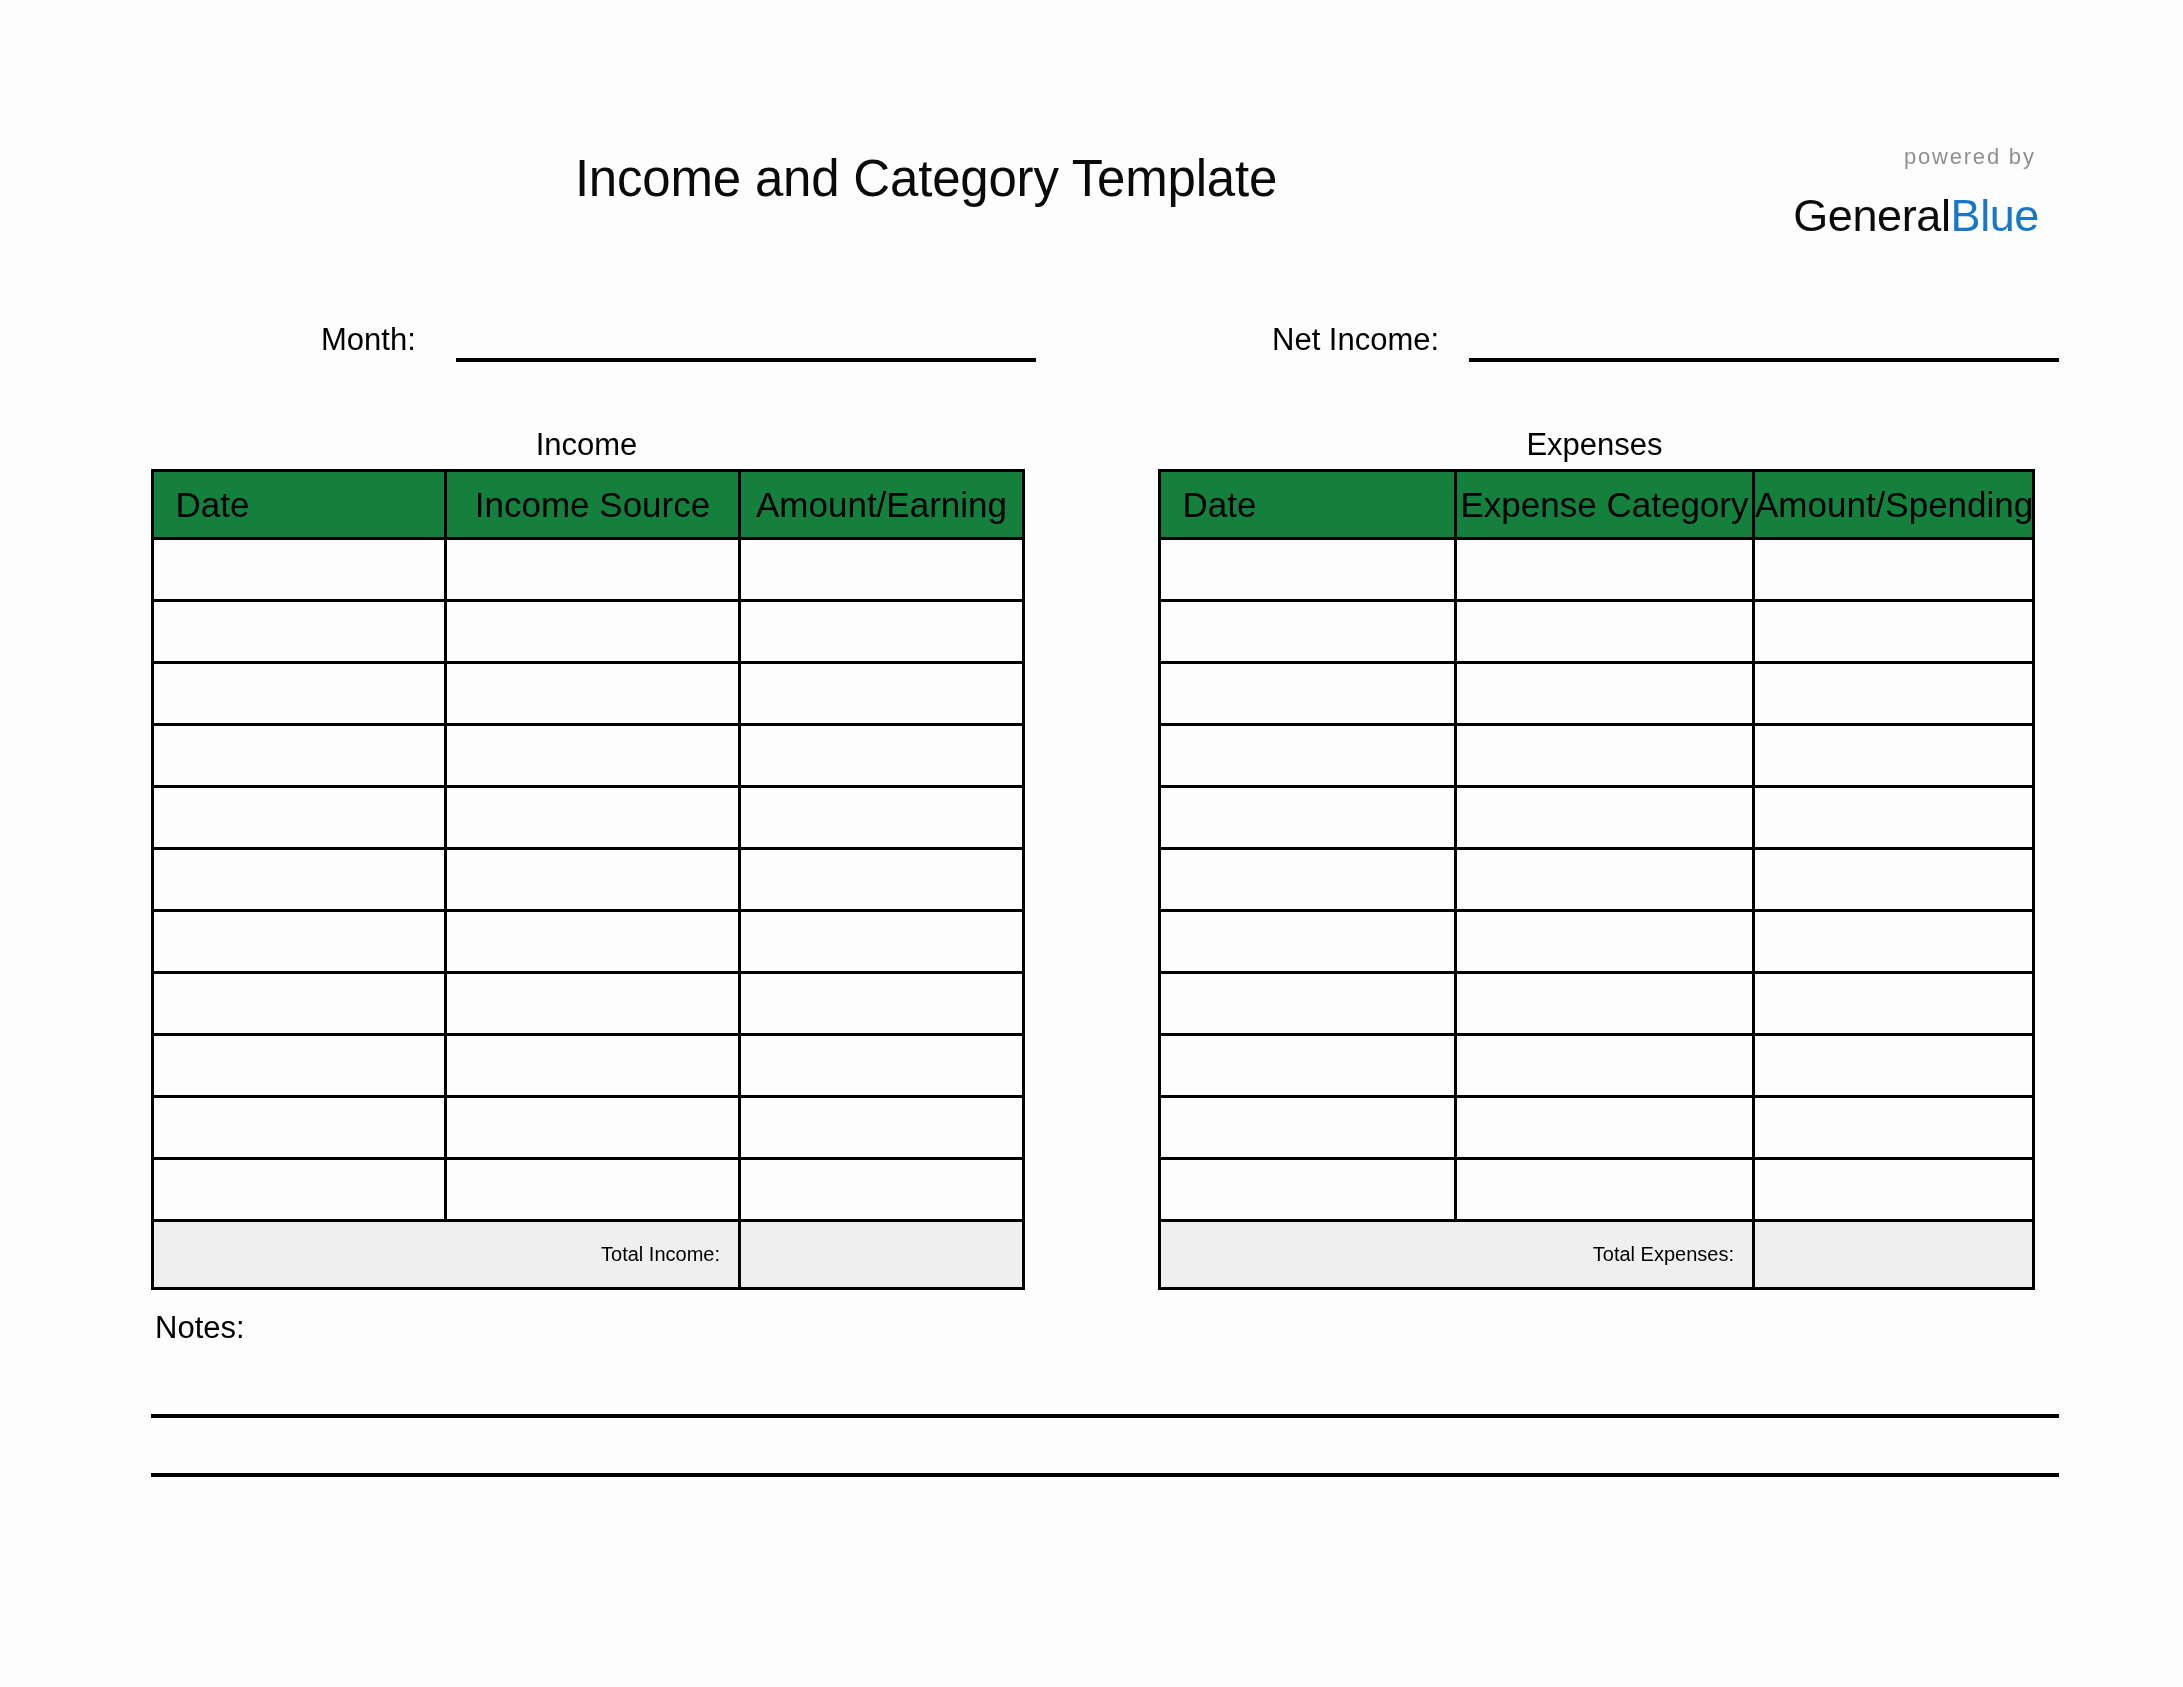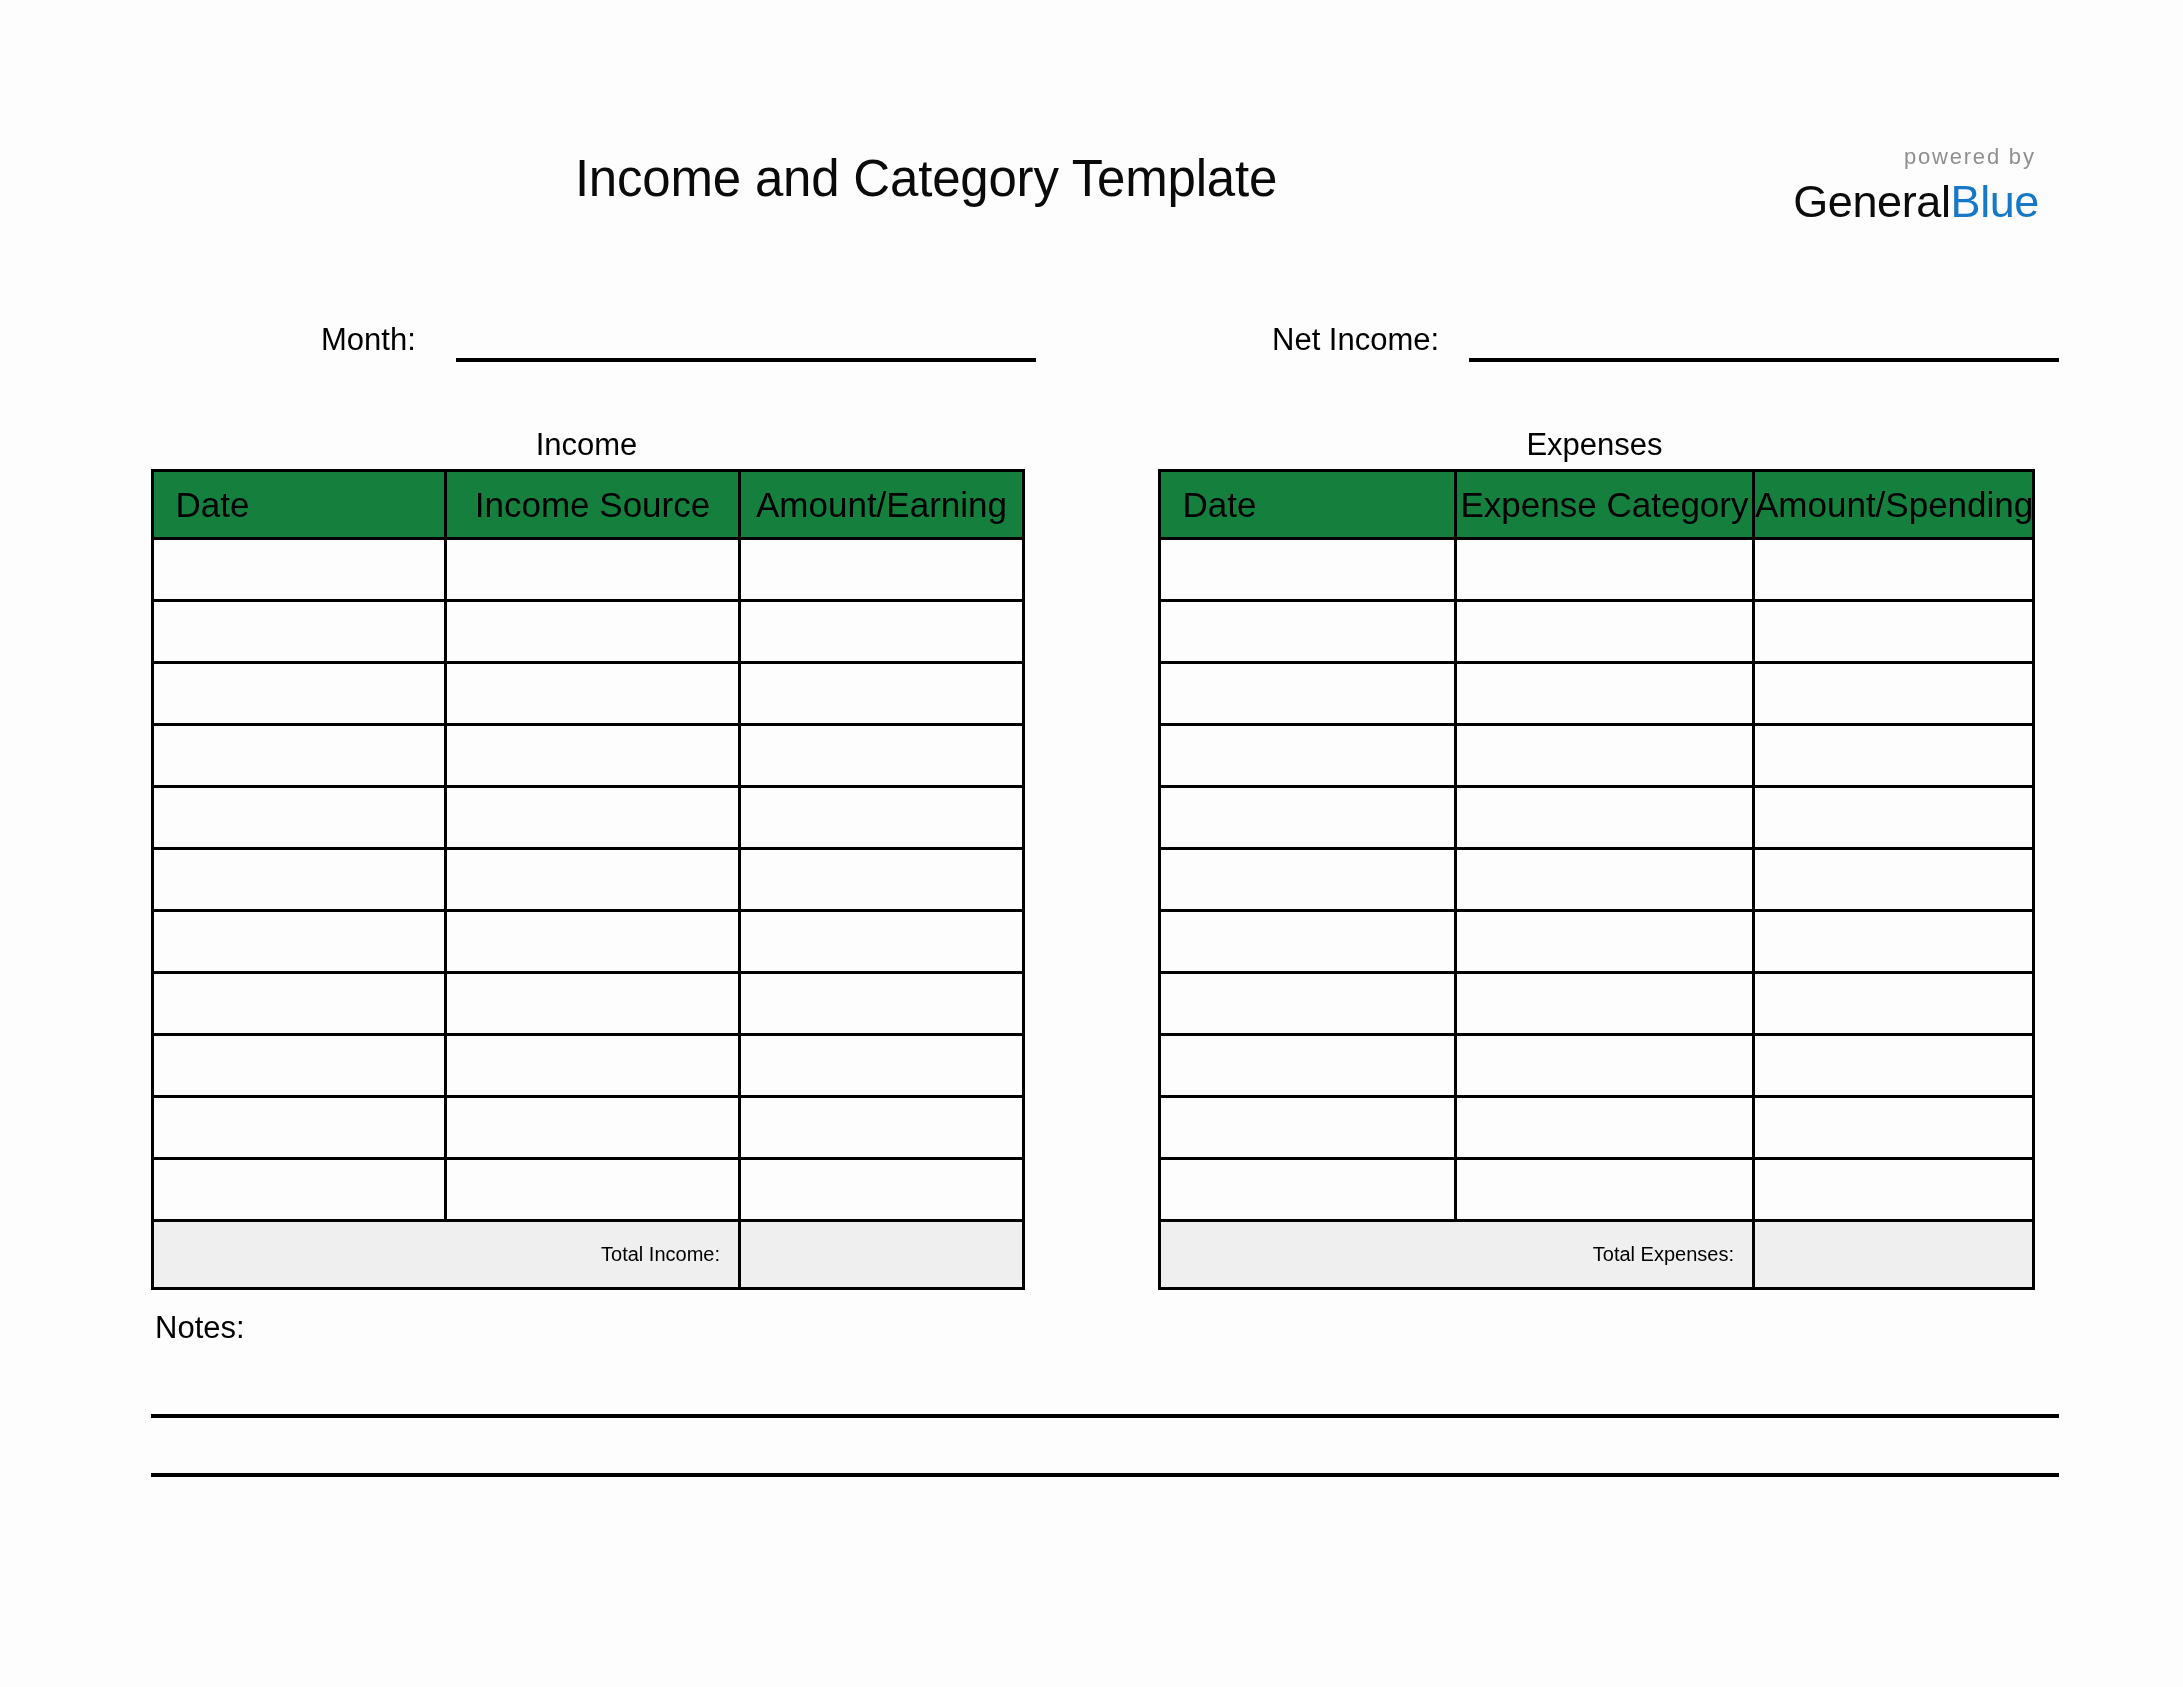--- a/index.html
+++ b/index.html
@@ -47,21 +47,21 @@
   }
   .logo-powered {
     font-size: 22px;
     letter-spacing: 1.8px;
     color: #8f8f8f;
     font-weight: 400;
     line-height: 1;
     padding-right: 3.3px;
   }
   .logo-word {
-    margin-top: 10px;
+    margin-top: 24px;
     font-size: 45px;
     line-height: 1.05;
     font-weight: 400;
     letter-spacing: -0.4px;
     white-space: nowrap;
   }
   .logo-general { color: #0b0b0b; }
   .logo-blue { color: #1878c8; }
 
   

